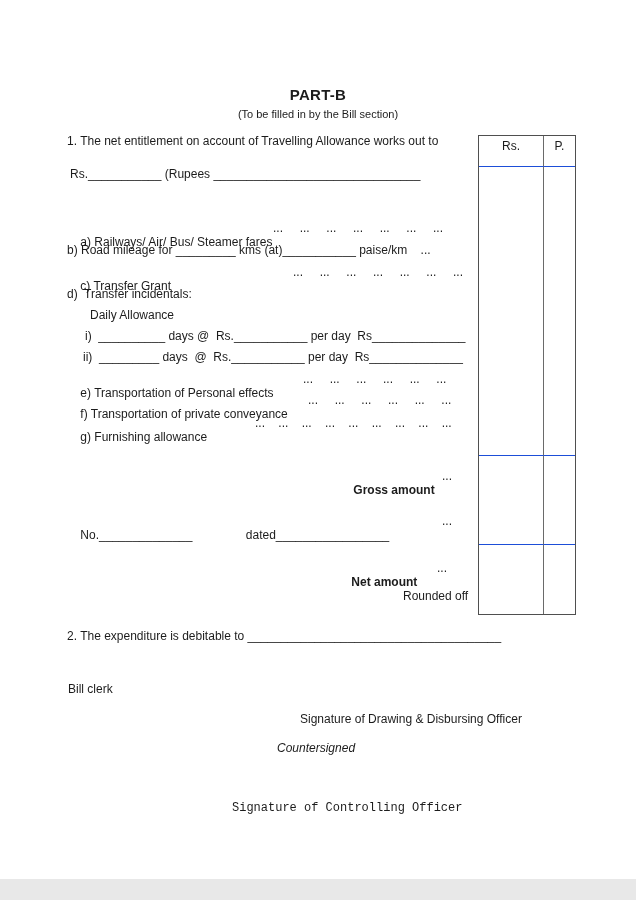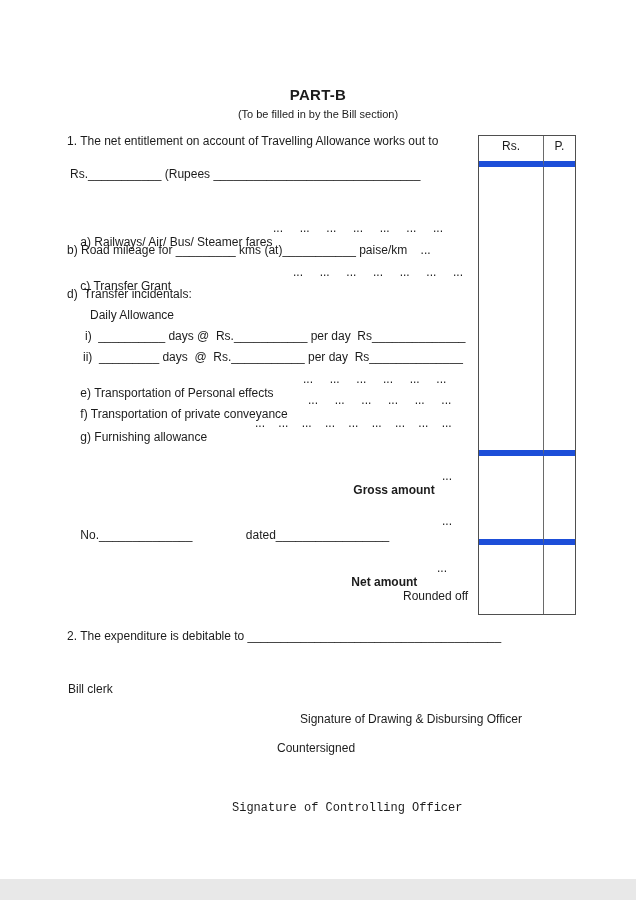--- a/index.html
+++ b/index.html
@@ -9,33 +9,33 @@
     background:#ffffff;
     font-family:"Liberation Sans","DejaVu Sans",sans-serif;
     color:#1c1c1c;
     font-size:12px;
     overflow:hidden;
     margin:0 auto;
   }
   .ln{position:absolute;white-space:pre;line-height:14px;}
   .dots{position:absolute;top:0;white-space:pre;}
   .b{font-weight:bold;}
-  .it{}
+  .it{font-style:italic;}
   .center{left:0;right:0;text-align:center;}
   .title{font-size:15px;font-weight:bold;letter-spacing:.3px;}
   .subtitle{font-size:11px;}
   
   .ta-table{
     position:absolute;left:478px;top:135px;
     display:grid;
     grid-template-columns:65px 31px;
     grid-template-rows:31px 289px 89px 69px;
     border:1px solid #4f4f4f;
   }
-  .ta-cell{border-right:1px solid #6a6a6a;border-bottom:6px solid #1d4ed8;}
+  .ta-cell{border-right:1px solid #6a6a6a;border-bottom:1px solid #1d4ed8;}
   .ta-cell.last-col{border-right:none;}
   .ta-cell.last-row{border-bottom:none;}
   .ta-head{display:flex;justify-content:center;align-items:flex-start;padding-top:3px;font-size:12px;}
 </style>
 </head>
 <body>
 
 <div class="page">
 
   <div class="ln center title" style="top:88px;">PART-B</div>

